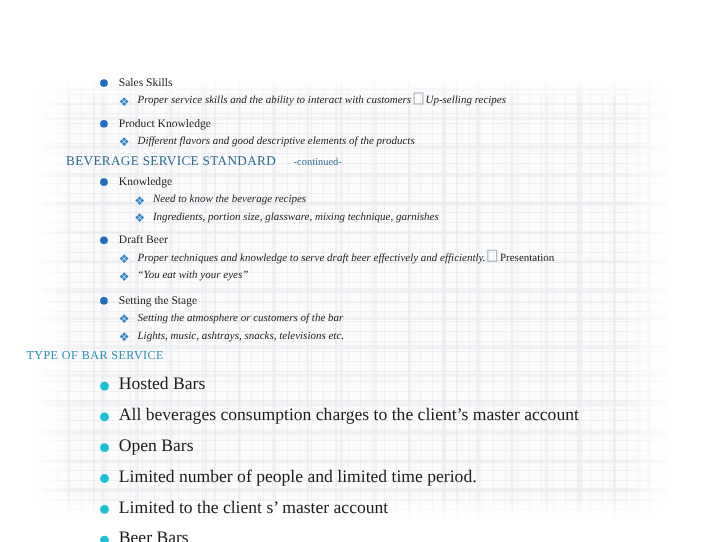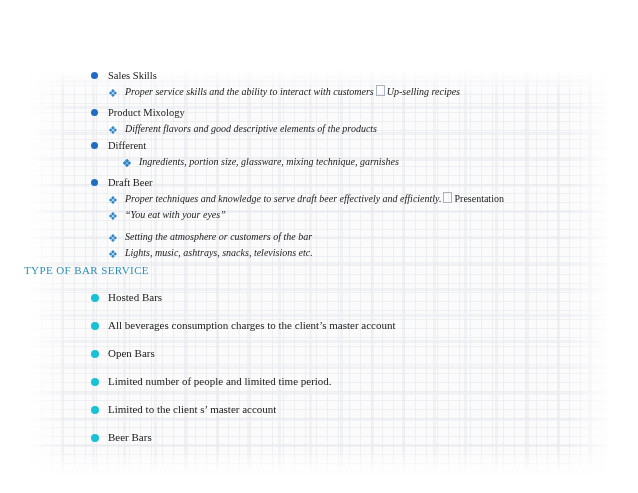--- a/index.html
+++ b/index.html
@@ -76,21 +76,21 @@
     width: 7px;
     height: 7px;
     border-radius: 50%;
     background: #1f6cc0;
   }
   .lvl1.cyan .bullet { background: #19c0d6; }
 
   
   .lvl1.airy {
     line-height: 28px;
-    font-size: 11px;
+    font-size: 16px;
   }
   .lvl1.airy .bullet { top: 11px; width: 8px; height: 8px; }
 
   
   .lvl2 {
     padding-left: 125px;
     color: #1b1b1b;
     font-size: 10px;
     line-height: 16px;
     font-style: italic;
@@ -161,36 +161,40 @@
 
     <div class="row lvl2">
       <span class="dia">❖</span>
       <span>Proper service skills and the ability to interact with customers</span><span class="tofu"></span><span class="after-tofu">Up-selling recipes</span>
     </div>
 
     <div class="sp4"></div>
 
     <div class="row lvl1">
       <span class="bullet"></span>
-      <span>Product Mixology</span>
+      <span>Product Knowledge</span>
     </div>
 
     <div class="row lvl2">
       <span class="dia">❖</span>
       <span>Different flavors and good descriptive elements of the products</span>
     </div>
 
-
-    <div class="row lvl1">
-      <span class="bullet"></span>
-      <span>Different</span>
+    <div class="sect-head left">
+      <span>BEVERAGE  SERVICE  STANDARD</span><span class="cont">-continued-</span>
+    </div>
+
+    <div class="row lvl1">
+      <span class="bullet"></span>
+      <span>Knowledge</span>
     </div>
 
     <div class="row lvl2 deep">
       <span class="dia">❖</span>
+      <span>Need to know the beverage recipes</span>
     </div>
     <div class="row lvl2 deep">
       <span class="dia">❖</span>
       <span>Ingredients, portion size, glassware, mixing technique, garnishes</span>
     </div>
 
     <div class="sp4"></div>
 
     <div class="row lvl1">
       <span class="bullet"></span>
@@ -201,20 +205,24 @@
       <span class="dia">❖</span>
       <span>Proper techniques and knowledge to serve draft beer effectively and efficiently.</span><span class="tofu"></span><span style="font-style:normal">Presentation</span>
     </div>
     <div class="row lvl2">
       <span class="dia">❖</span>
       <span>“You eat with your eyes”</span>
     </div>
 
     <div class="sp6"></div>
 
+    <div class="row lvl1">
+      <span class="bullet"></span>
+      <span>Setting  the  Stage</span>
+    </div>
 
     <div class="row lvl2">
       <span class="dia">❖</span>
       <span>Setting the atmosphere or customers of the bar</span>
     </div>
     <div class="row lvl2">
       <span class="dia">❖</span>
       <span>Lights, music, ashtrays, snacks, televisions etc.</span>
     </div>
 

